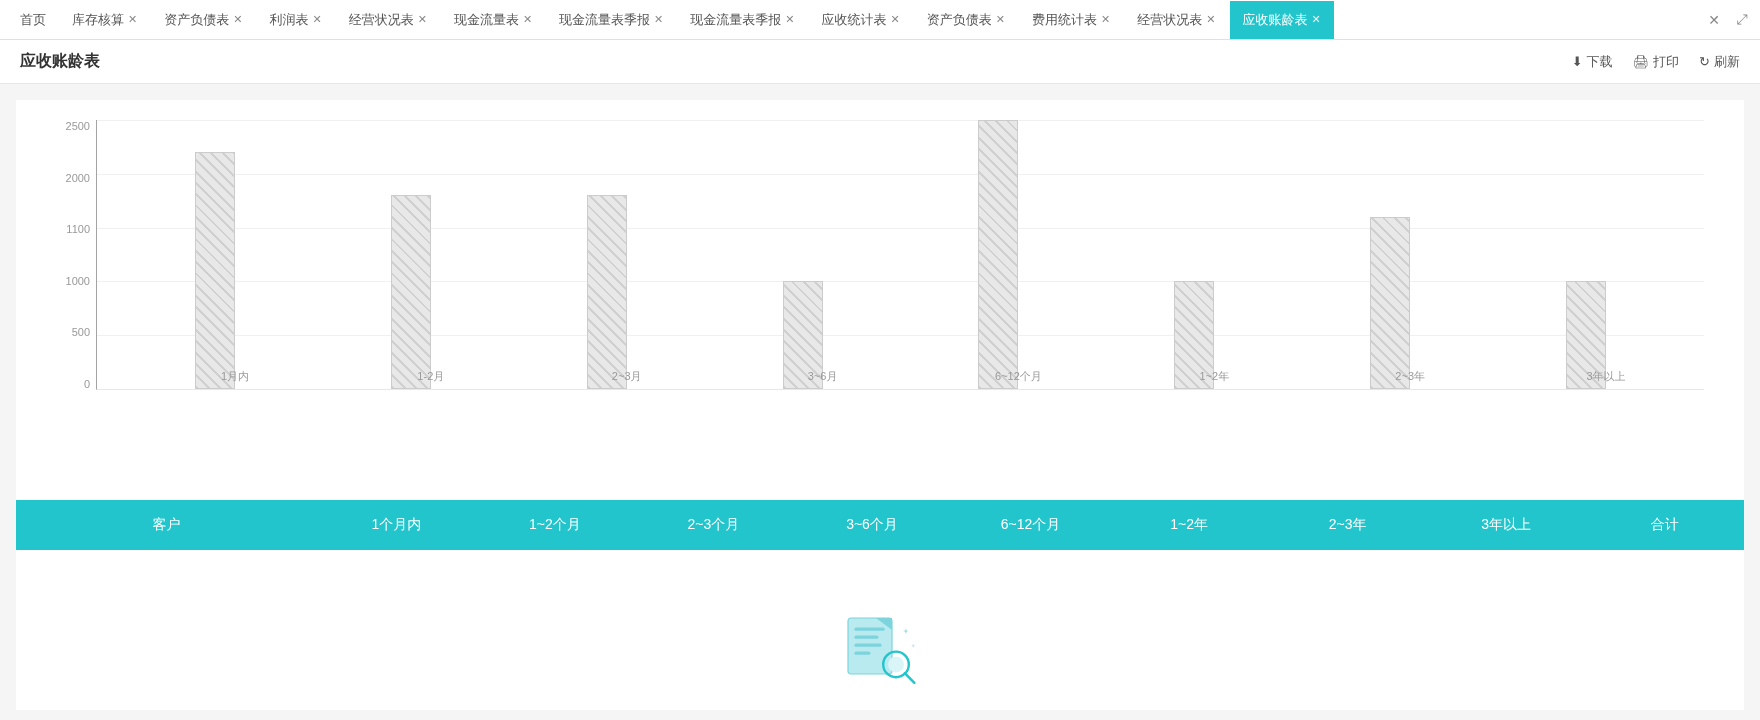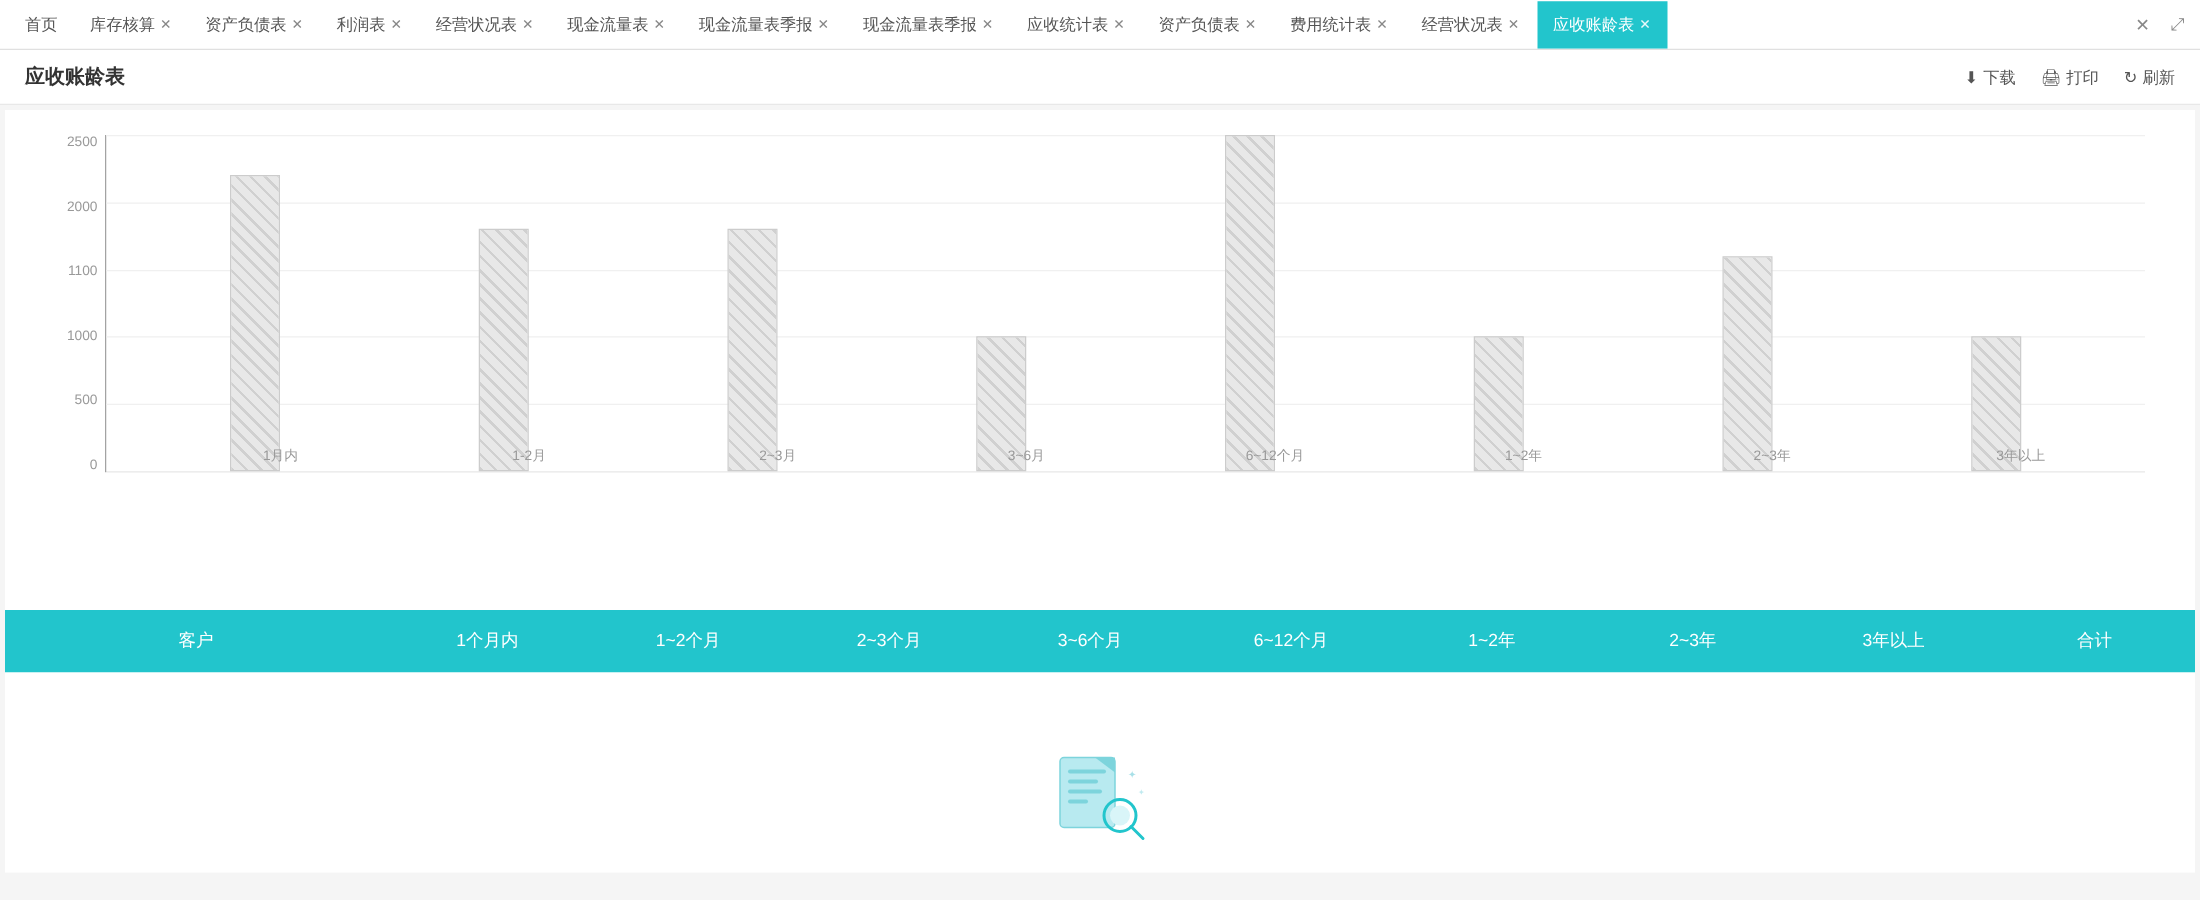--- a/index.html
+++ b/index.html
@@ -95,21 +95,21 @@
       align-items: center;
       gap: 4px;
       cursor: pointer;
       color: #555;
       font-size: 13px;
     }
 
     
     .main-content {
       background: #fff;
-      margin: 4px;
+      margin: 16px;
       overflow: hidden;
     }
 
     
     .chart-area {
       background: #fff;
       padding: 20px 40px 10px 40px;
       height: 400px;
       position: relative;
     }

